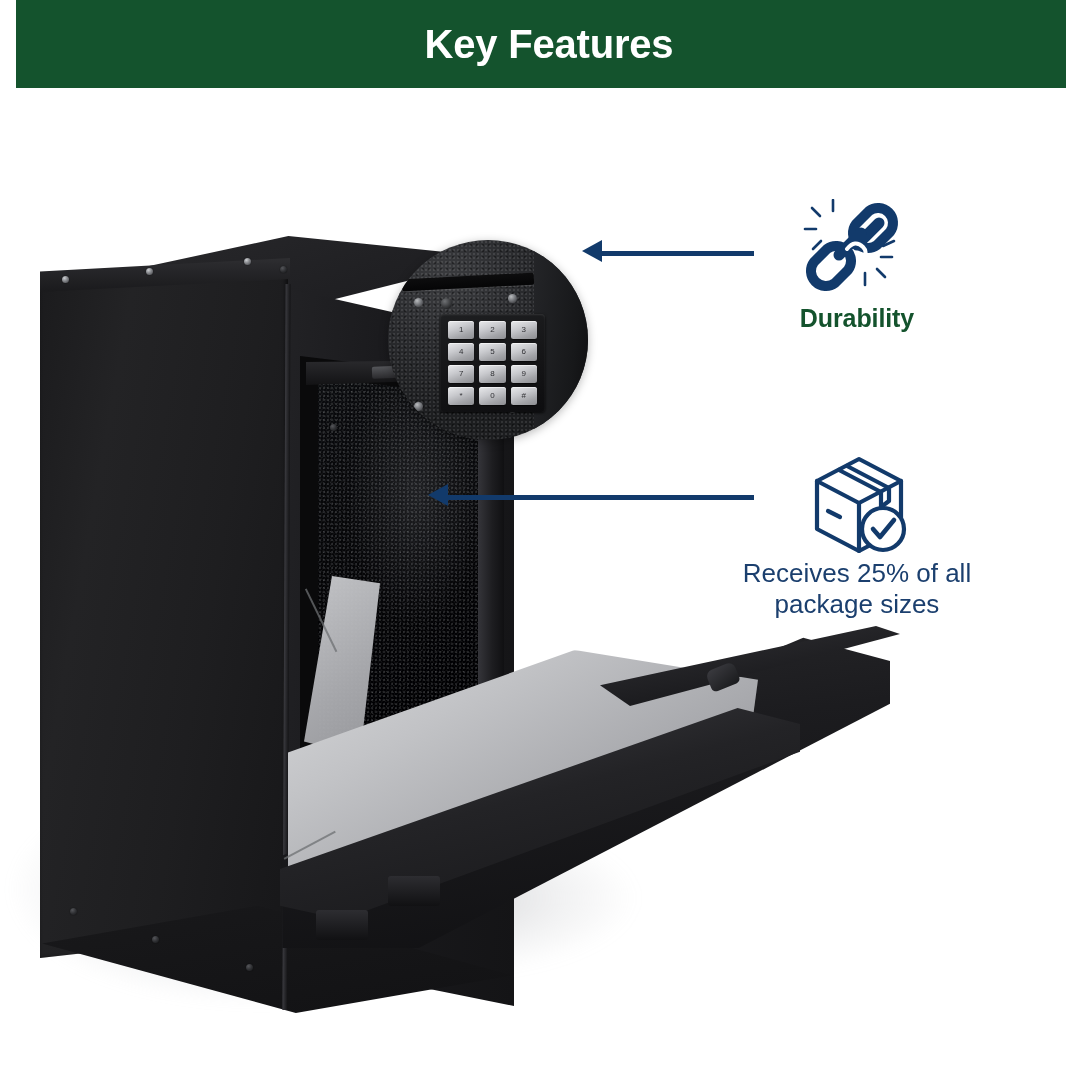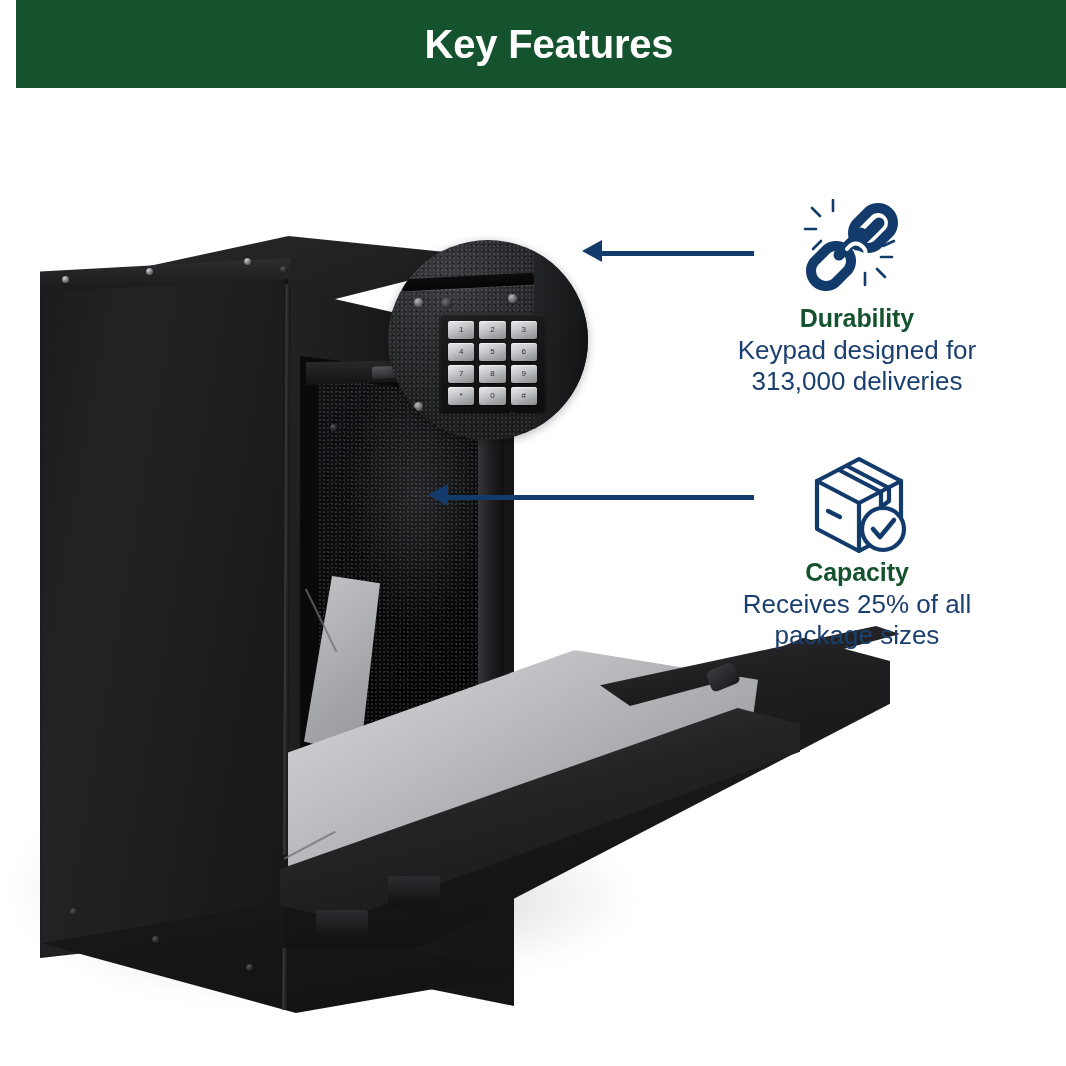--- a/index.html
+++ b/index.html
@@ -427,24 +427,20 @@
         <g fill="none" stroke="#123A6B" stroke-width="10" stroke-linecap="round">
           <path d="M 24 54 a 15 15 0 0 1 21 21 L 32 88 a 15 15 0 0 1 -21 -21 Z" transform="translate(6,-4)"></path>
         </g>
 
         <path d="M 42 56 L 64 34" fill="none" stroke="#123A6B" stroke-width="11" stroke-linecap="round"></path>
 
         <path d="M 50 50 q 8 -10 16 -2 q 6 6 -2 13" fill="none" stroke="#ffffff" stroke-width="4" stroke-linecap="round"></path>
       </svg>
     </div>
     <h3>Durability</h3>
-    <p>
-      <span>Keypad designed for</span><br>
-      <span>313,000 deliveries</span>
-    </p>
   </div>
 
   <div class="feature" id="feature-capacity">
     <div class="icon-box">
       <svg width="112" height="108" viewBox="0 0 112 108">
         <g fill="none" stroke="#123A6B" stroke-width="4.2" stroke-linejoin="round" stroke-linecap="round">
 
           <path d="M 16 32 L 16 80 L 58 102 L 100 80 L 100 32 L 58 10 Z"></path>
 
           <path d="M 16 32 L 58 54 L 100 32"></path>
@@ -455,20 +451,19 @@
 
           <path d="M 80 43 L 80 58 L 88 52 L 88 39"></path>
 
           <path d="M 27 62 L 39 68"></path>
         </g>
 
         <circle cx="82" cy="80" r="21" fill="#ffffff" stroke="#123A6B" stroke-width="4.2"></circle>
         <path d="M 72 80 L 79 88 L 93 71" fill="none" stroke="#123A6B" stroke-width="4.6" stroke-linecap="round" stroke-linejoin="round"></path>
       </svg>
     </div>
-    <h3>Capacity</h3>
     <p>
       <span>Receives 25% of all</span><br>
       <span>package sizes</span>
     </p>
   </div>
 
 </div>
 
 </body></html>

